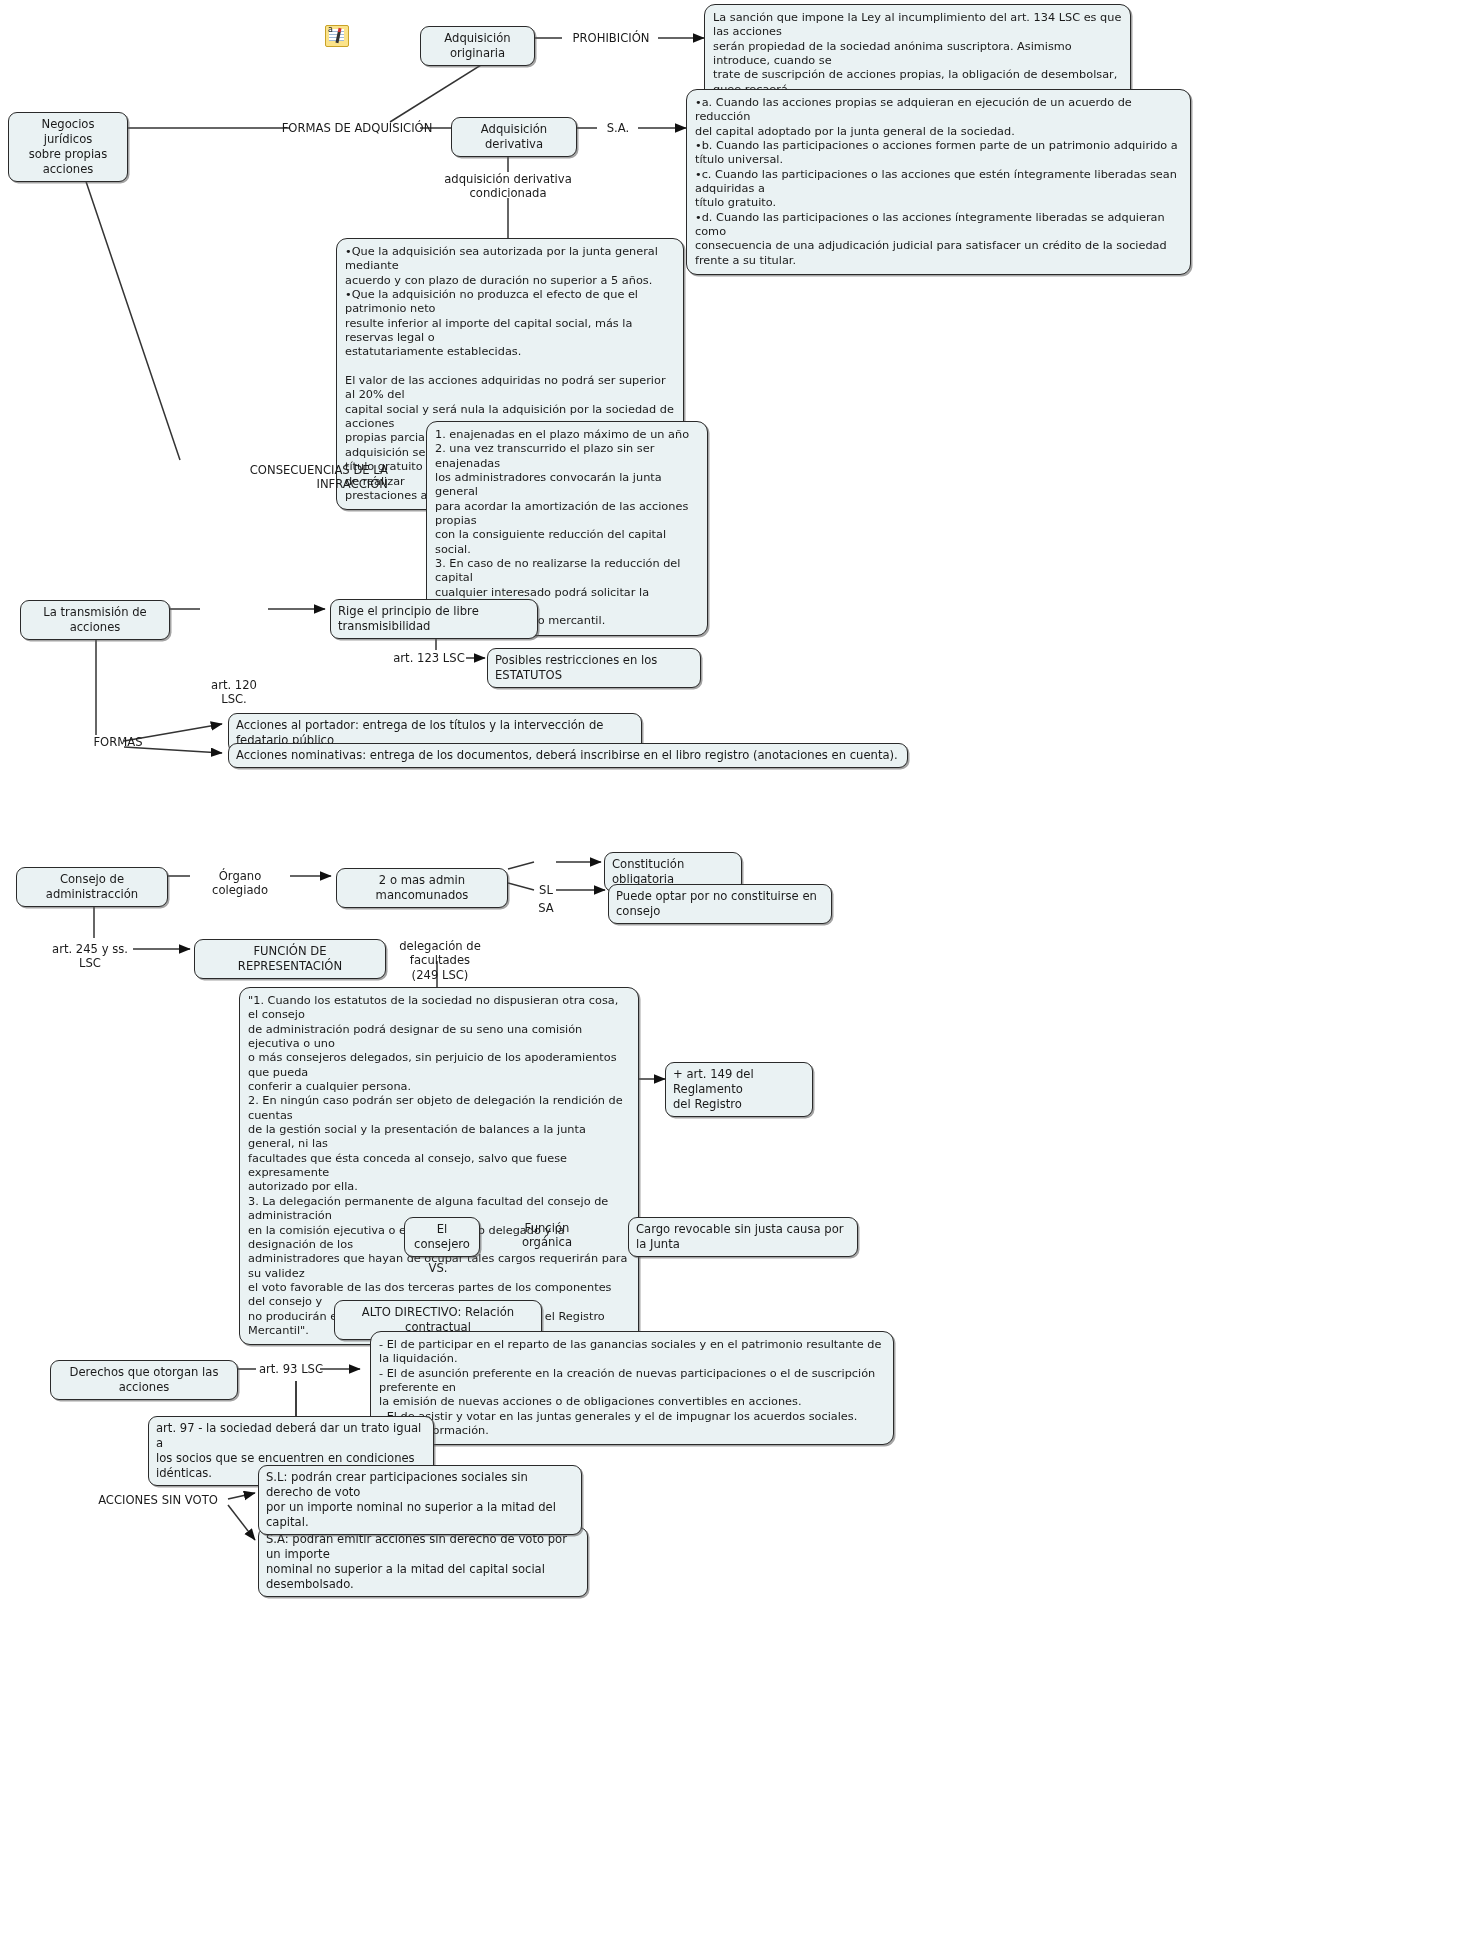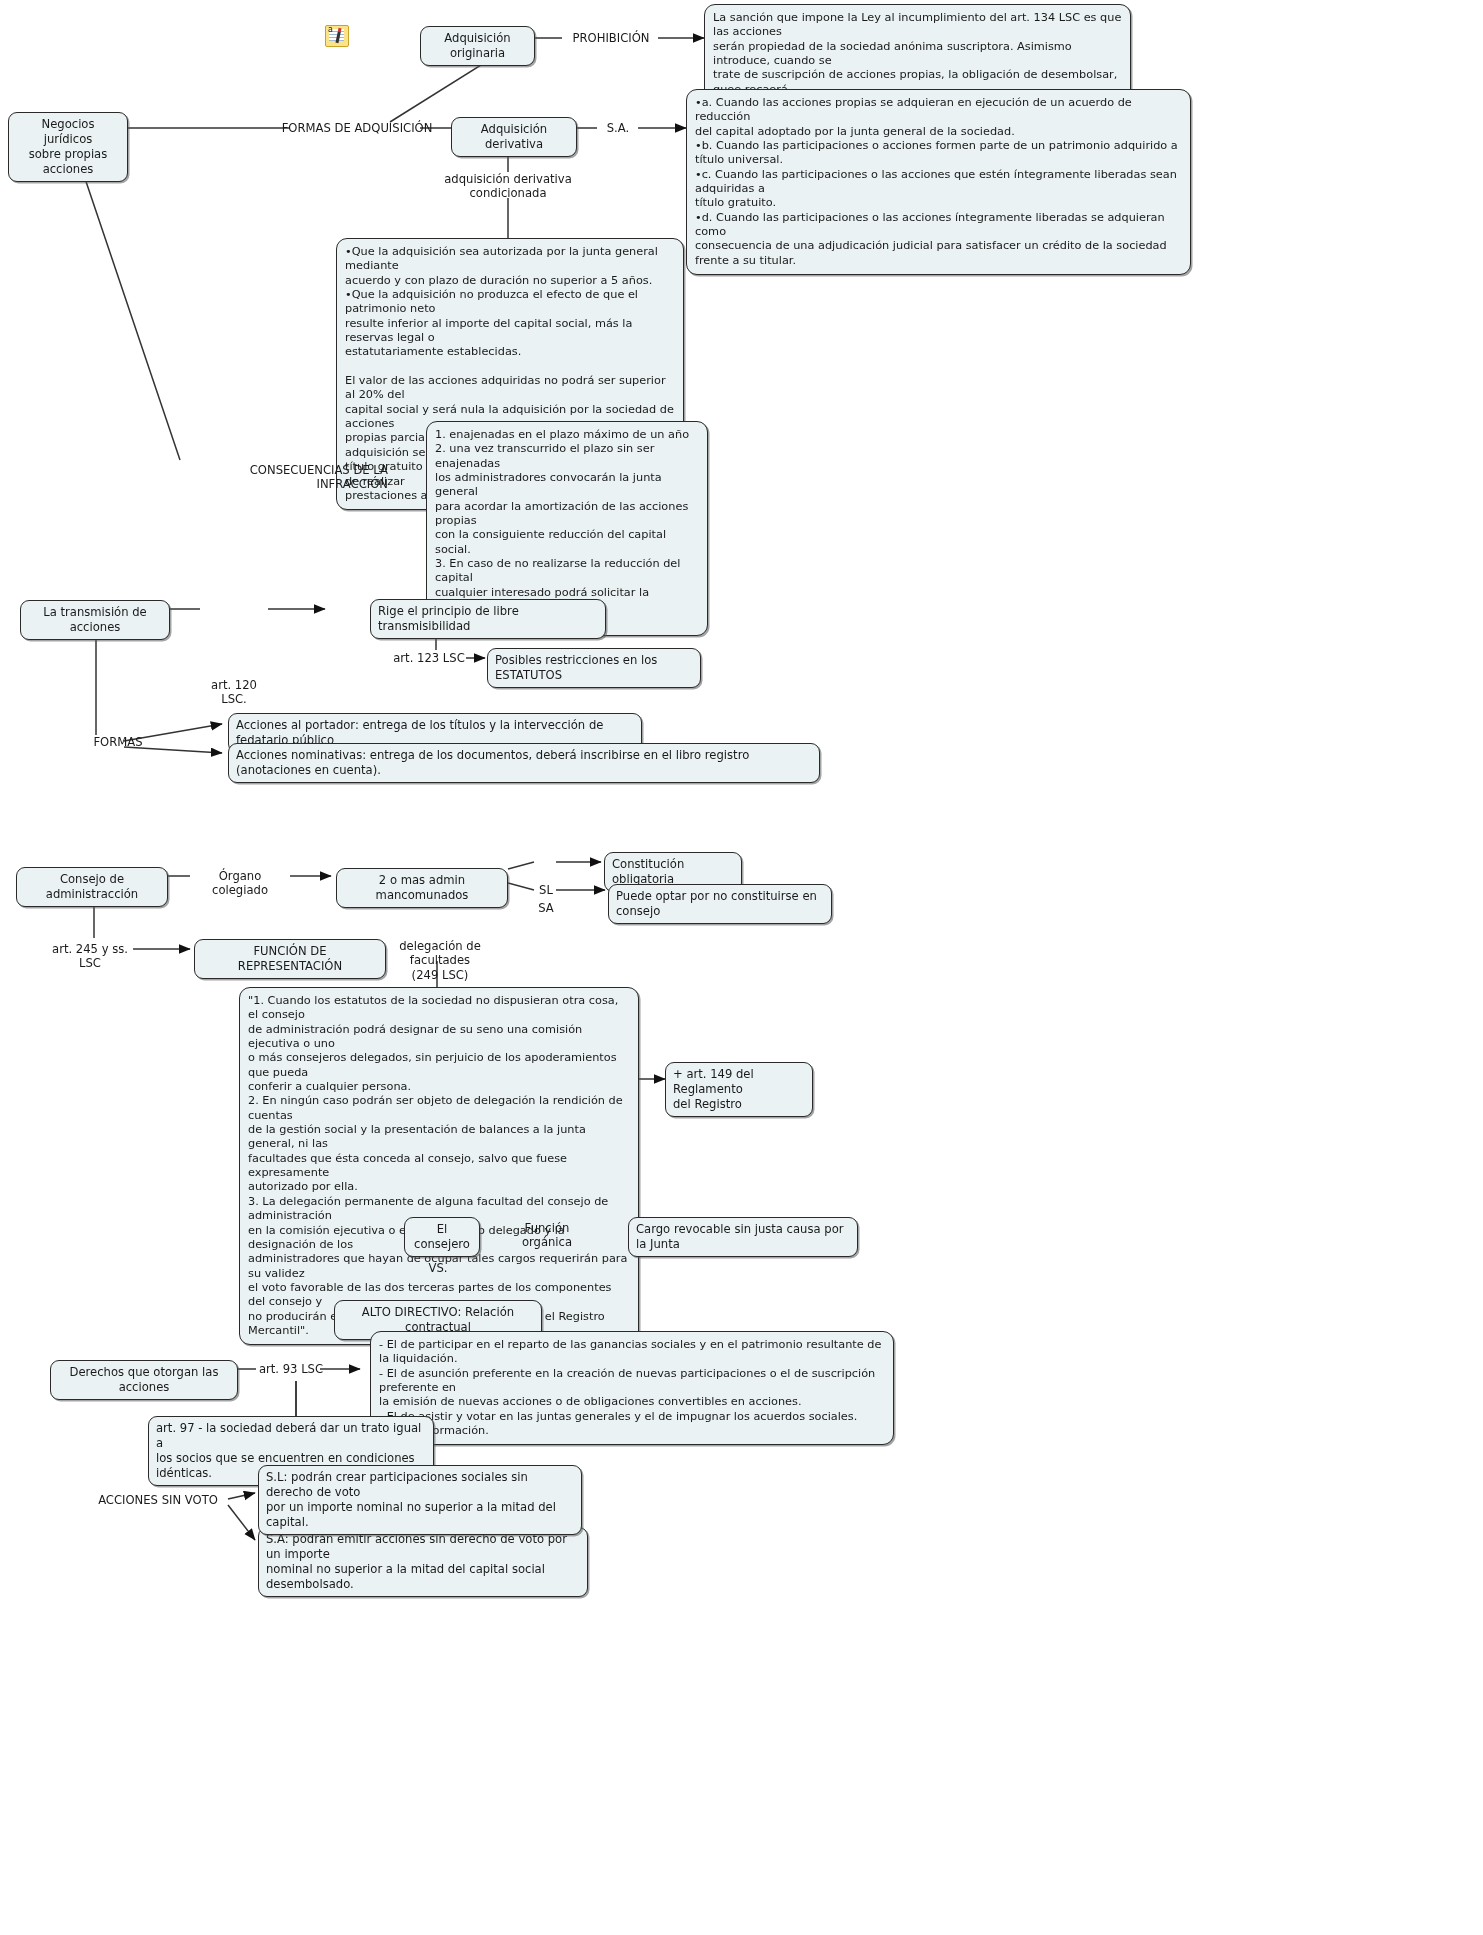--- a/index.html
+++ b/index.html
@@ -199,31 +199,31 @@
 para acordar la amortización de las acciones propias
  con la consiguiente reducción del capital social.
 3. En caso de no realizarse la reducción del capital
 cualquier interesado podrá solicitar la reducción del
 capital al juez de lo mercantil.</div>
 
   <div class="node" style="left:20px; top:600px; width:150px; text-align:center;">La transmisión de acciones</div>
 
   <div class="label" style="left:198px; top:638px; width:72px;margin-top:40px;">art. 120 LSC.</div>
 
-  <div class="node" style="left:330px; top:599px; width:236px;margin-left:40px;">Rige el principio de libre transmisibilidad</div>
+  <div class="node" style="left:330px; top:599px; width:208px;">Rige el principio de libre transmisibilidad</div>
 
   <div class="label" style="left:392px; top:651px; width:74px;">art. 123 LSC</div>
 
   <div class="node" style="left:487px; top:648px; width:214px;">Posibles restricciones en los ESTATUTOS</div>
 
   <div class="label" style="left:64px; top:735px; width:60px;margin-left:24px;">FORMAS</div>
 
   <div class="node" style="left:228px; top:713px; width:414px;">Acciones al portador: entrega de los títulos y la intervección de fedatario público</div>
 
-  <div class="node" style="left:228px; top:743px; width:592px;">Acciones nominativas: entrega de los documentos, deberá inscribirse en el libro registro (anotaciones en cuenta).</div>
+  <div class="node" style="left:228px; top:743px; width:680px;">Acciones nominativas: entrega de los documentos, deberá inscribirse en el libro registro (anotaciones en cuenta).</div>
 
   <div class="node" style="left:16px; top:867px; width:152px; text-align:center;">Consejo de administracción</div>
 
   <div class="label" style="left:190px; top:869px; width:100px;">Órgano colegiado</div>
 
   <div class="node" style="left:336px; top:868px; width:172px; text-align:center;">2 o mas admin mancomunados</div>
 
   <div class="label" style="left:534px; top:893px; width:24px;margin-top:8px;">SA</div>
 
   <div class="node" style="left:604px; top:852px; width:138px;">Constitución obligatoria</div>

